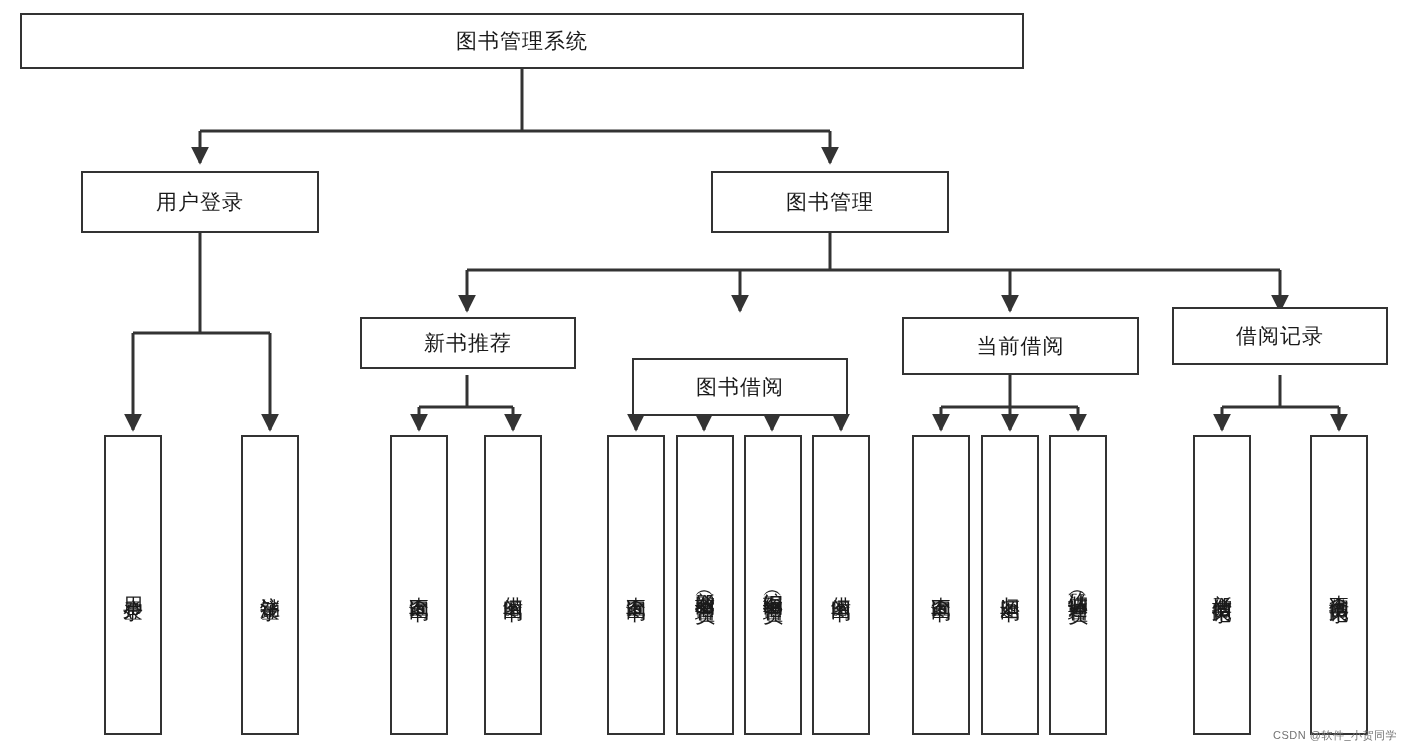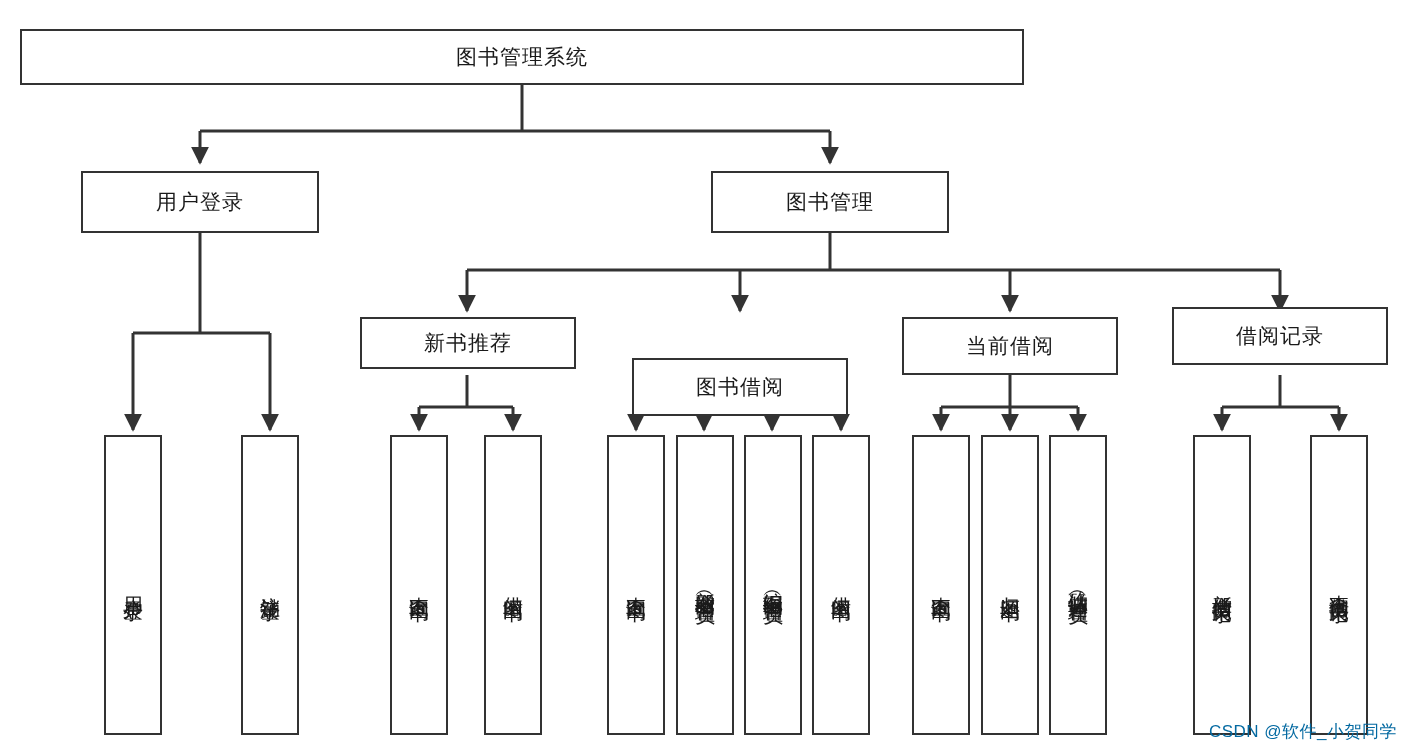--- a/index.html
+++ b/index.html
@@ -60,22 +60,22 @@
     text-orientation: upright;
     font-size: 20px;
     letter-spacing: 2px;
     line-height: 1.05;
     max-height: 100%;
   }
   #watermark {
     position: absolute;
     right: 8px;
     bottom: 4px;
-    font-size: 17px;
-    color: #0369a1;
+    font-size: 11px;
+    color: #737373;
     font-family: "Liberation Sans", "DejaVu Sans", sans-serif;
     white-space: nowrap;
     letter-spacing: 0.5px;
   }
 </style>
 </head>
 <body>
 
 <div id="canvas">
 
@@ -122,41 +122,41 @@
       <path d="M 1010 407 L 1010 430" marker-end="url(#arrow)"></path>
       <path d="M 1078 407 L 1078 430" marker-end="url(#arrow)"></path>
 
       <path d="M 1280 375 L 1280 407"></path>
       <path d="M 1222 407 L 1339 407"></path>
       <path d="M 1222 407 L 1222 430" marker-end="url(#arrow)"></path>
       <path d="M 1339 407 L 1339 430" marker-end="url(#arrow)"></path>
     </g>
   </svg>
 
-  <div class="node horiz root" style="left:20px; top:29px; width:1004px; height:56px;">
+  <div class="node horiz root" style="left:20px; top:13px; width:1004px; height:56px;">
     <span class="label">图书管理系统</span>
   </div>
 
   <div class="node horiz" style="left:81px; top:171px; width:238px; height:62px;">
     <span class="label">用户登录</span>
   </div>
 
   <div class="node horiz" style="left:711px; top:171px; width:238px; height:62px;">
     <span class="label">图书管理</span>
   </div>
 
   <div class="node horiz" style="left:360px; top:317px; width:216px; height:52px;">
     <span class="label">新书推荐</span>
   </div>
 
   <div class="node horiz" style="left:632px; top:317px; width:216px; height:58px;margin-top:41px;">
     <span class="label">图书借阅</span>
   </div>
 
-  <div class="node horiz" style="left:902px; top:317px; width:216px; height:58px;">
+  <div class="node horiz" style="left:902px; top:317px; width:237px; height:58px;">
     <span class="label">当前借阅</span>
   </div>
 
   <div class="node horiz" style="left:1172px; top:307px; width:216px; height:58px;">
     <span class="label">借阅记录</span>
   </div>
 
   <div class="node vert" style="left:104px; top:435px; width:58px; height:300px;">
     <span class="label">用户登录</span>
   </div>

